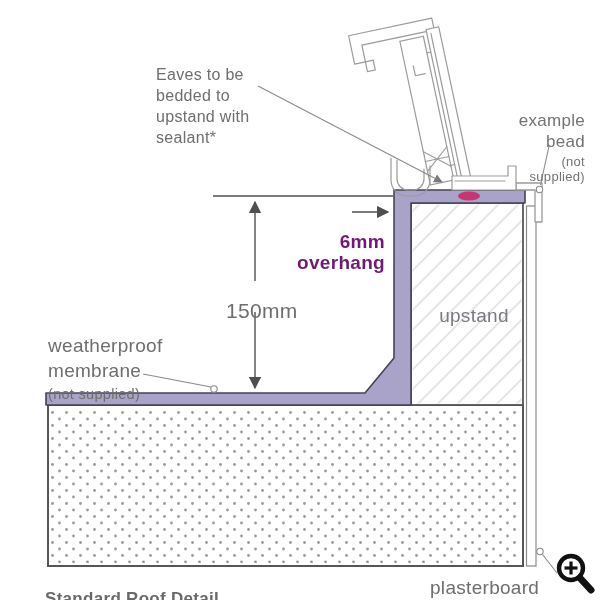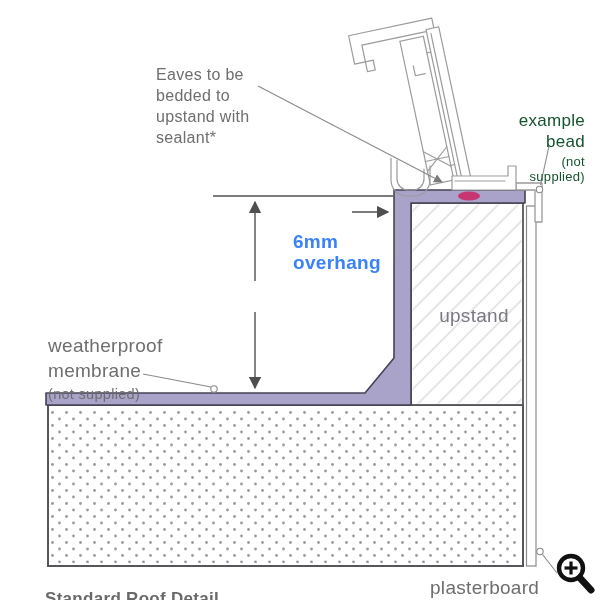--- a/index.html
+++ b/index.html
@@ -2,25 +2,25 @@
 <html><head>
 <meta charset="utf-8">
 <style>
   html,body{margin:0;padding:0;background:#fff;}
   .stage{position:relative;width:600px;height:600px;background:#fff;overflow:hidden;
          font-family:"Liberation Sans", sans-serif;}
   .stage svg{position:absolute;left:0;top:0;}
   .lbl{position:absolute;color:#6e6e6e;letter-spacing:.3px;margin-top:15px;}
   .lbl-title{left:30px;top:190px;width:200px;font-size:26px;line-height:35px;color:#bdbdbd;}
   .lbl-eaves{left:156px;top:49px;width:132px;font-size:16px;line-height:21px;}
-  .lbl-bead-wrap{right:15px;top:95px;width:82px;text-align:right;color:#14532d;}
+  .lbl-bead-wrap{right:15px;top:95px;width:82px;text-align:right;color:#737373;}
   .lbl-bead{font-size:17px;line-height:21px;}
   .lbl-bead-note{font-size:13px;line-height:15px;margin-top:2px;}
-  .lbl-overhang{left:293px;top:216px;width:92px;font-size:19px;
-                line-height:21px;font-weight:bold;color:#3b82f6;}
+  .lbl-overhang{left:293px;top:216px;width:92px;text-align:right;font-size:19px;
+                line-height:21px;font-weight:bold;color:#701a75;}
   .lbl-150{left:226px;top:284px;font-size:21px;}
   .lbl-upstand{left:424px;top:290px;width:100px;text-align:center;font-size:19px;color:#7a7880;}
   .lbl-membrane{left:48px;top:318px;width:178px;font-size:19px;line-height:25px;}
   .lbl-membrane-note{left:48px;top:371px;font-size:14.5px;}
   .lbl-footer{left:45px;top:574px;font-size:17px;font-weight:bold;color:#696969;text-align:right;}
   .lbl-plaster{left:430px;top:562px;font-size:19px;}
 </style>
 </head>
 <body>
 
@@ -118,18 +118,19 @@
   </svg>
 
   <div class="lbl lbl-eaves">Eaves to be bedded to upstand with sealant*</div>
 
   <div class="lbl-bead-wrap lbl" style="position:absolute;">
     <div class="lbl-bead">example bead</div>
     <div class="lbl-bead-note">(not supplied)</div>
   </div>
 
   <div class="lbl lbl-overhang">6mm overhang</div>
+  <div class="lbl lbl-150">150mm</div>
   <div class="lbl lbl-upstand">upstand</div>
   <div class="lbl lbl-membrane">weatherproof membrane</div>
   <div class="lbl lbl-membrane-note">(not supplied)</div>
   <div class="lbl lbl-footer">Standard Roof Detail</div>
   <div class="lbl lbl-plaster">plasterboard</div>
 </div>
 
 </body></html>

